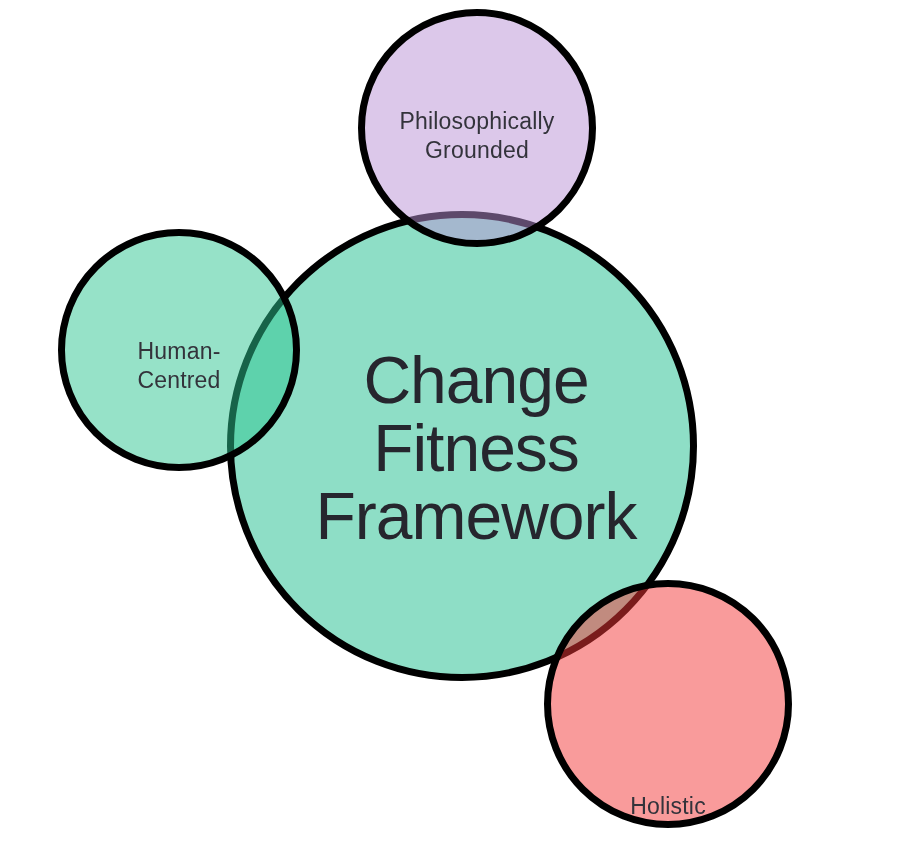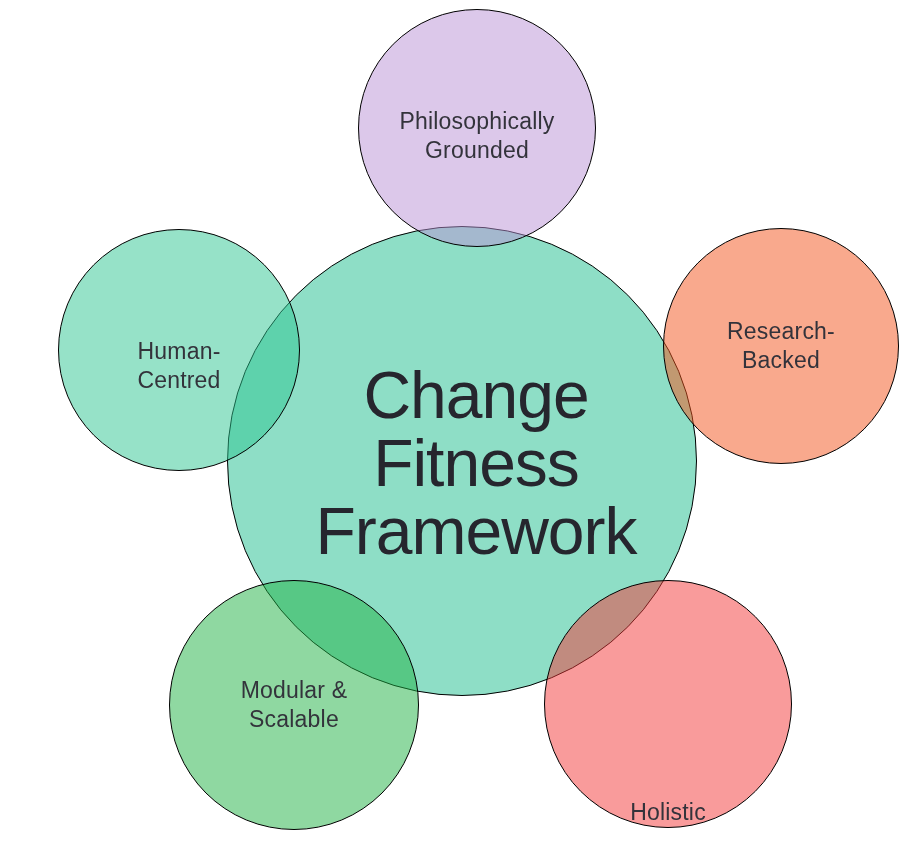--- a/index.html
+++ b/index.html
@@ -9,37 +9,37 @@
   }
   .stage {
     position: relative;
     width: 915px;
     height: 841px;
     overflow: hidden;
   }
   .circle {
     position: absolute;
     border-radius: 50%;
-    border: 1px solid #000000;
+    border: 7px solid #000000;
     box-sizing: border-box;
     background-clip: padding-box;
     display: flex;
     align-items: center;
     justify-content: center;
   }
   .label {
     white-space: pre-line;
     text-align: center;
     font-weight: 300;
     font-size: 23px;
     line-height: 29px;
     letter-spacing: 0.2px;
   }
   
-  .c-center { left: 227px; top: 226px; width: 470px; height: 470px; }
+  .c-center { left: 227px; top: 211px; width: 470px; height: 470px; }
   .c-center .label {
     font-size: 66px;
     line-height: 68px;
     letter-spacing: -1px;
     transform: translate(14px, 2px);
   }
   .c-top    { left: 358px; top:   9px; width: 238px; height: 238px; }
   .c-top .label { transform: translateY(8px); }
   .c-left   { left:  58px; top: 229px; width: 242px; height: 242px; }
   .c-right  { left: 663px; top: 228px; width: 236px; height: 236px; }
@@ -60,27 +60,19 @@
   <div class="circle c-top" style="background: rgba(185, 145, 213, 0.5);">
     <div class="label" style="color: rgb(51, 51, 59);">Philosophically
 Grounded</div>
   </div>
 
   <div class="circle c-left" style="background: rgba(45, 197, 145, 0.5);">
     <div class="label" style="color: rgb(51, 51, 59); margin-top: 31px;">Human-
 Centred</div>
   </div>
 
-  <div class="circle c-right" style="background: rgba(243, 83, 27, 0.5);">
-    <div class="label" style="color: rgb(51, 51, 59);">Research-
-Backed</div>
-  </div>
 
-  <div class="circle c-bleft" style="background: rgba(31, 177, 67, 0.5);">
-    <div class="label" style="color: rgb(51, 51, 59);">Modular &amp;
-Scalable</div>
-  </div>
 
   <div class="circle c-bright" style="background: rgba(243, 55, 55, 0.5); align-items: flex-end;">
     <div class="label" style="color: rgb(51, 51, 59);">Holistic</div>
   </div>
 
 </div>
 
 </body></html>

